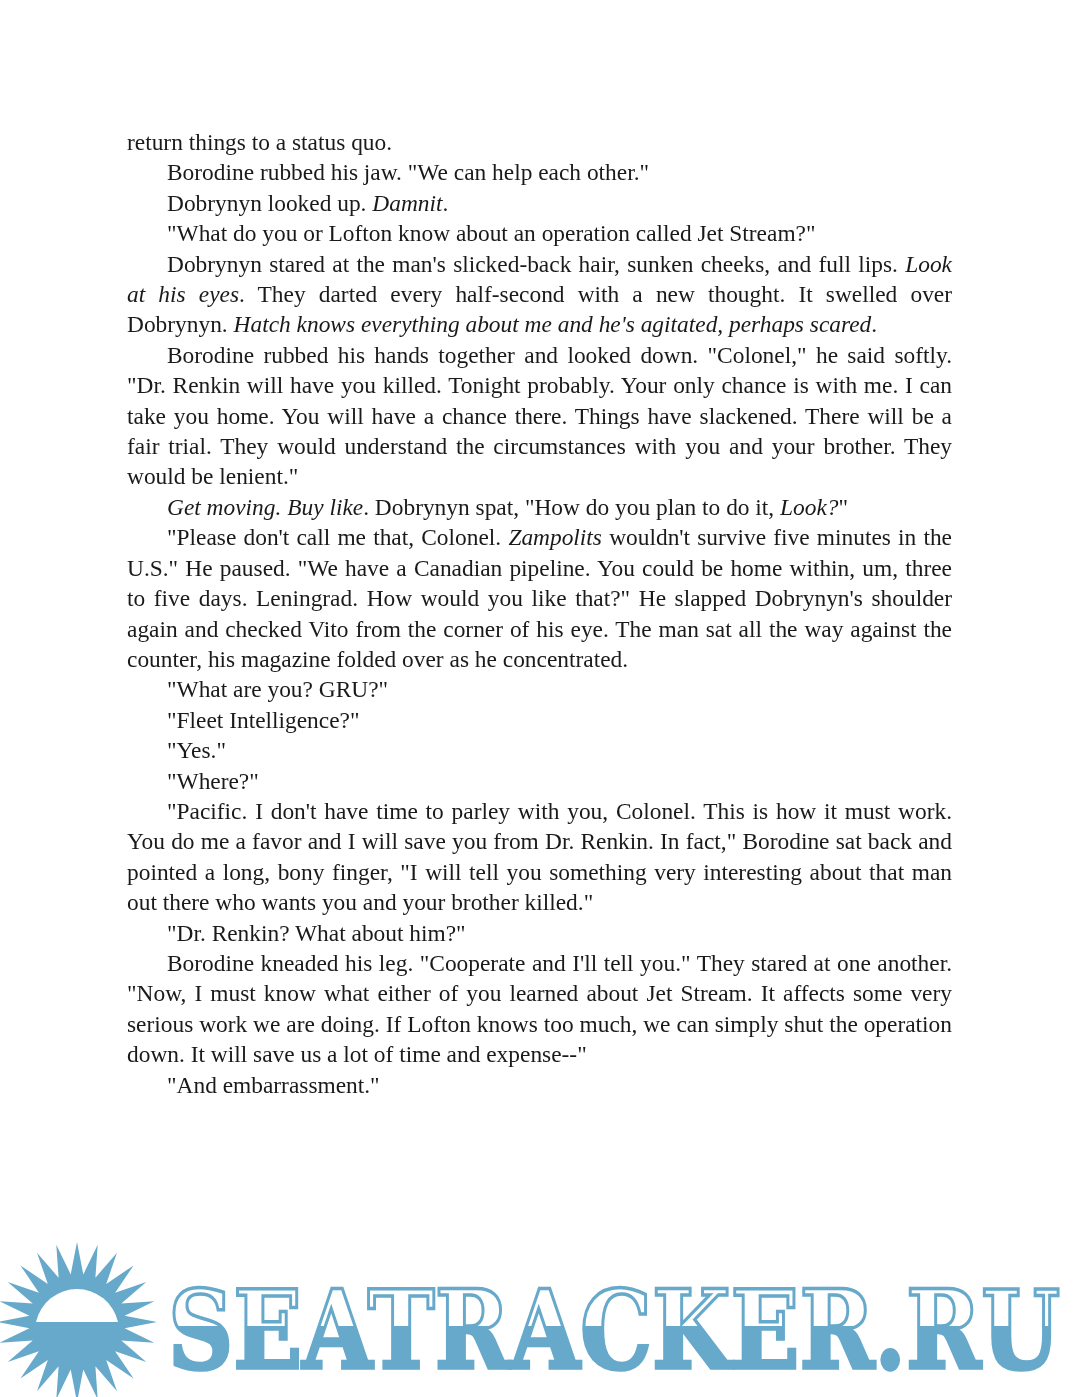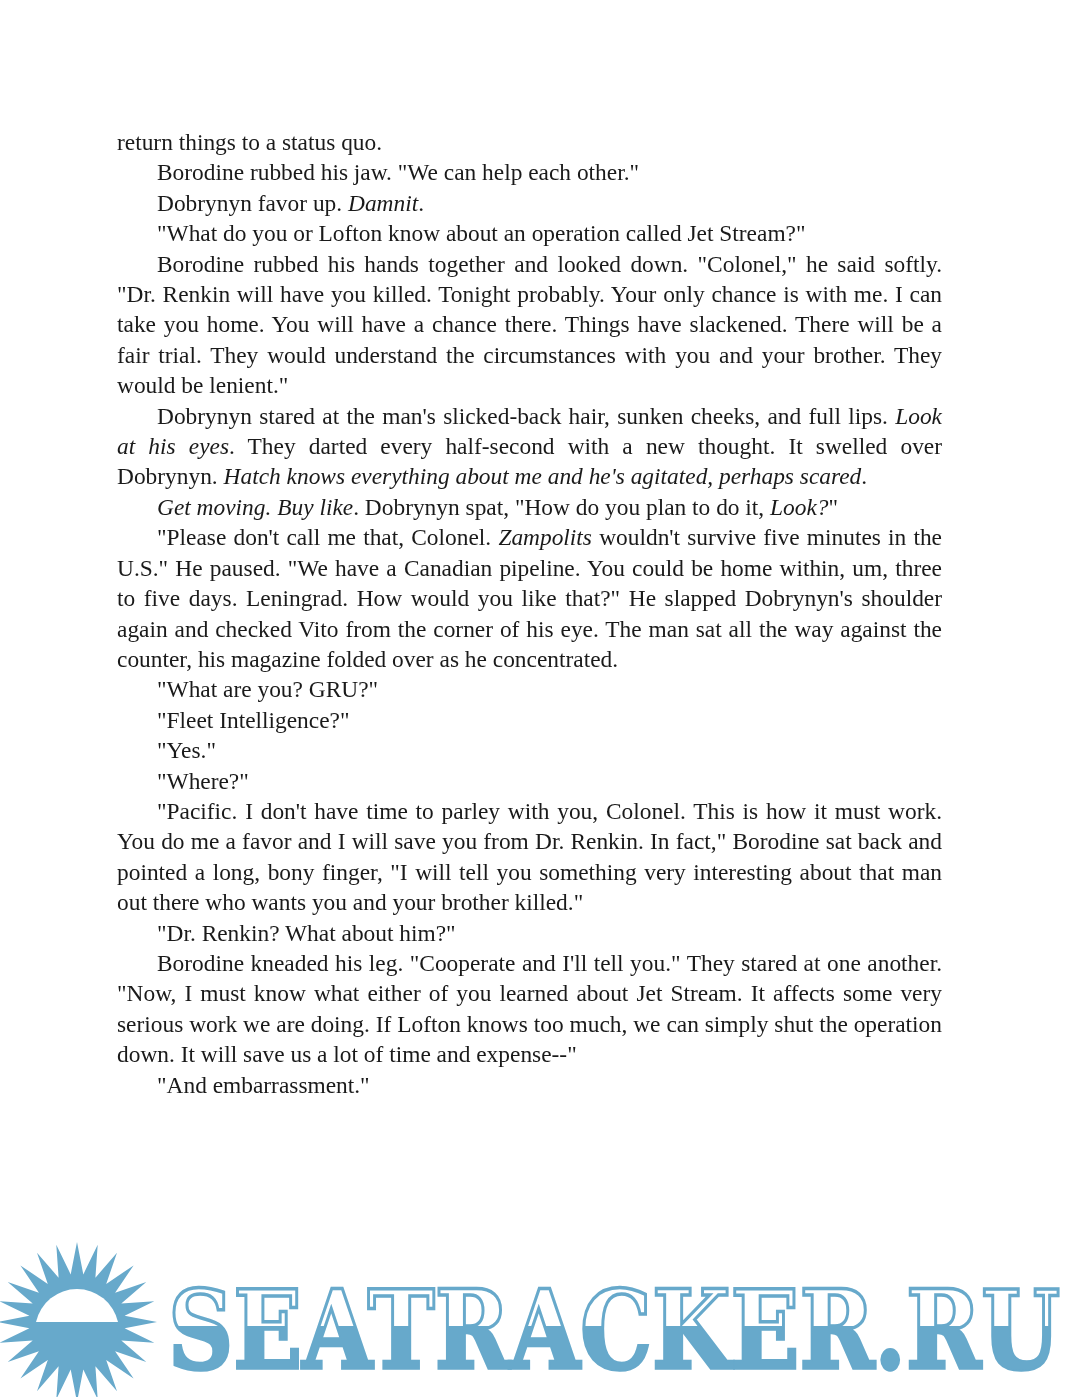--- a/index.html
+++ b/index.html
@@ -1,19 +1,19 @@
 <!DOCTYPE html>
 <html><head>
   <meta charset="utf-8">
   <style>
     html, body { margin: 0; padding: 0; background: #ffffff; }
     body { width: 1080px; height: 1397px; position: relative; overflow: hidden; }
     .page {
       position: absolute;
-      left: 117px;
+      left: 127px;
       top: 127px;
       width: 825px;
       font-family: "Liberation Serif", "DejaVu Serif", serif;
       font-size: 23.4px;
       line-height: 30.4px;
       color: #1a1a1a;
     }
     .para {
       margin: 0;
       text-align: justify;
@@ -28,24 +28,24 @@
       width: 1080px;
       height: 159px;
     }
   </style>
 </head>
 <body>
 
 <div class="page" id="page">
     <p class="para noindent"><span>return things to a status quo.</span></p>
     <p class="para"><span>Borodine rubbed his jaw. "We can help each other."</span></p>
-    <p class="para"><span>Dobrynyn favor up. </span><em>Damnit</em><span>.</span></p>
+    <p class="para"><span>Dobrynyn looked up. </span><em>Damnit</em><span>.</span></p>
     <p class="para"><span>"What do you or Lofton know about an operation called Jet Stream?"</span></p>
+    <p class="para"><span>Dobrynyn stared at the man's slicked-back hair, sunken cheeks, and full lips. </span><em>Look at his eyes</em><span>. They darted every half-second with a new thought. It swelled over Dobrynyn. </span><em>Hatch knows everything about me and he's agitated, perhaps scared</em><span>.</span></p>
     <p class="para"><span>Borodine rubbed his hands together and looked down. "Colonel," he said softly. "Dr. Renkin will have you killed. Tonight probably. Your only chance is with me. I can take you home. You will have a chance there. Things have slackened. There will be a fair trial. They would understand the circumstances with you and your brother. They would be lenient."</span></p>
-    <p class="para"><span>Dobrynyn stared at the man's slicked-back hair, sunken cheeks, and full lips. </span><em>Look at his eyes</em><span>. They darted every half-second with a new thought. It swelled over Dobrynyn. </span><em>Hatch knows everything about me and he's agitated, perhaps scared</em><span>.</span></p>
     <p class="para"><em>Get moving. Buy like</em><span>. Dobrynyn spat, "How do you plan to do it, </span><em>Look?</em><span>"</span></p>
     <p class="para"><span>"Please don't call me that, Colonel. </span><em>Zampolits</em><span> wouldn't survive five minutes in the U.S." He paused. "We have a Canadian pipeline. You could be home within, um, three to five days. Leningrad. How would you like that?" He slapped Dobrynyn's shoulder again and checked Vito from the corner of his eye. The man sat all the way against the counter, his magazine folded over as he concentrated.</span></p>
     <p class="para"><span>"What are you? GRU?"</span></p>
     <p class="para"><span>"Fleet Intelligence?"</span></p>
     <p class="para"><span>"Yes."</span></p>
     <p class="para"><span>"Where?"</span></p>
     <p class="para"><span>"Pacific. I don't have time to parley with you, Colonel. This is how it must work. You do me a favor and I will save you from Dr. Renkin. In fact," Borodine sat back and pointed a long, bony finger, "I will tell you something very interesting about that man out there who wants you and your brother killed."</span></p>
     <p class="para"><span>"Dr. Renkin? What about him?"</span></p>
     <p class="para"><span>Borodine kneaded his leg. "Cooperate and I'll tell you." They stared at one another. "Now, I must know what either of you learned about Jet Stream. It affects some very serious work we are doing. If Lofton knows too much, we can simply shut the operation down. It will save us a lot of time and expense--"</span></p>
     <p class="para"><span>"And embarrassment."</span></p>

